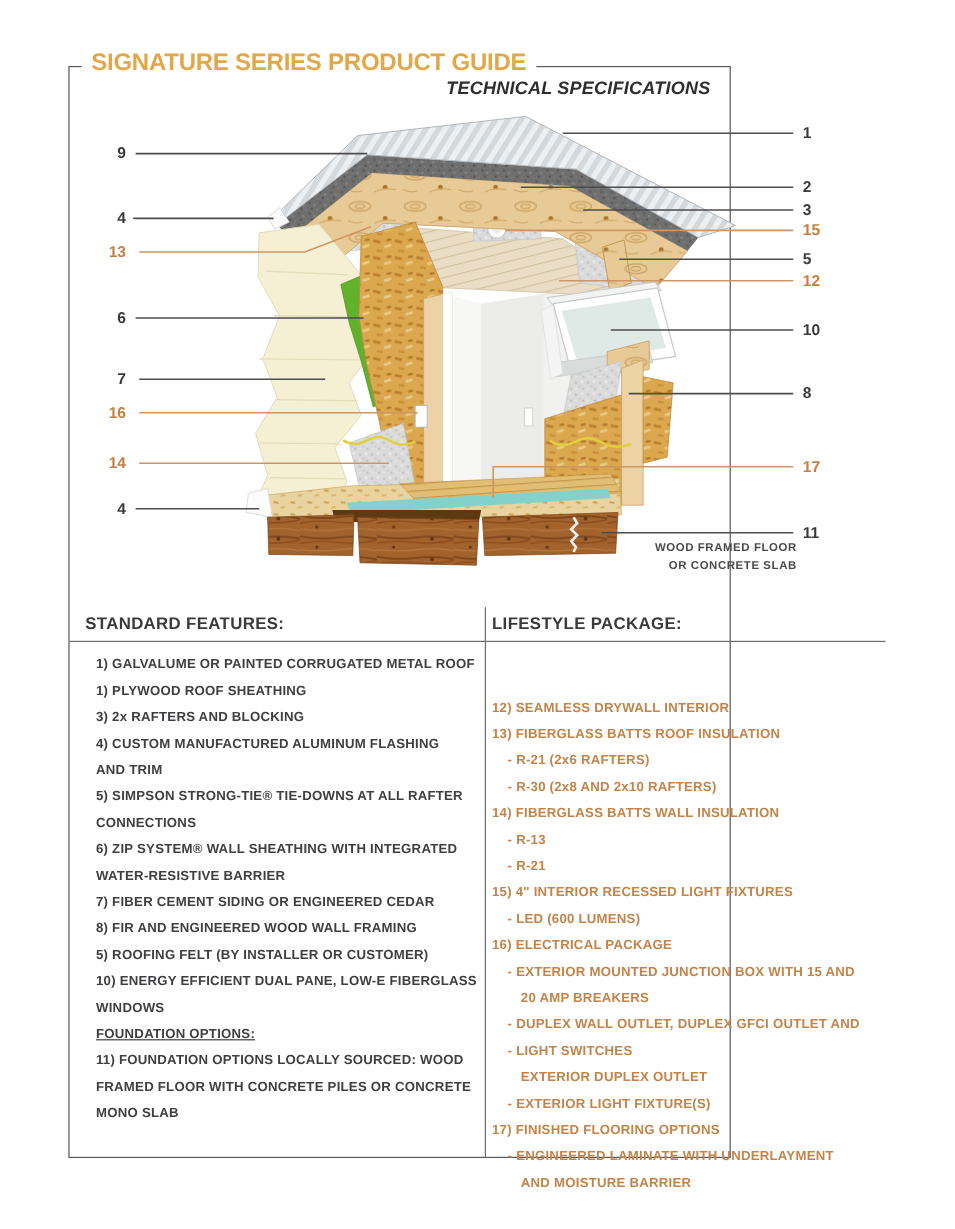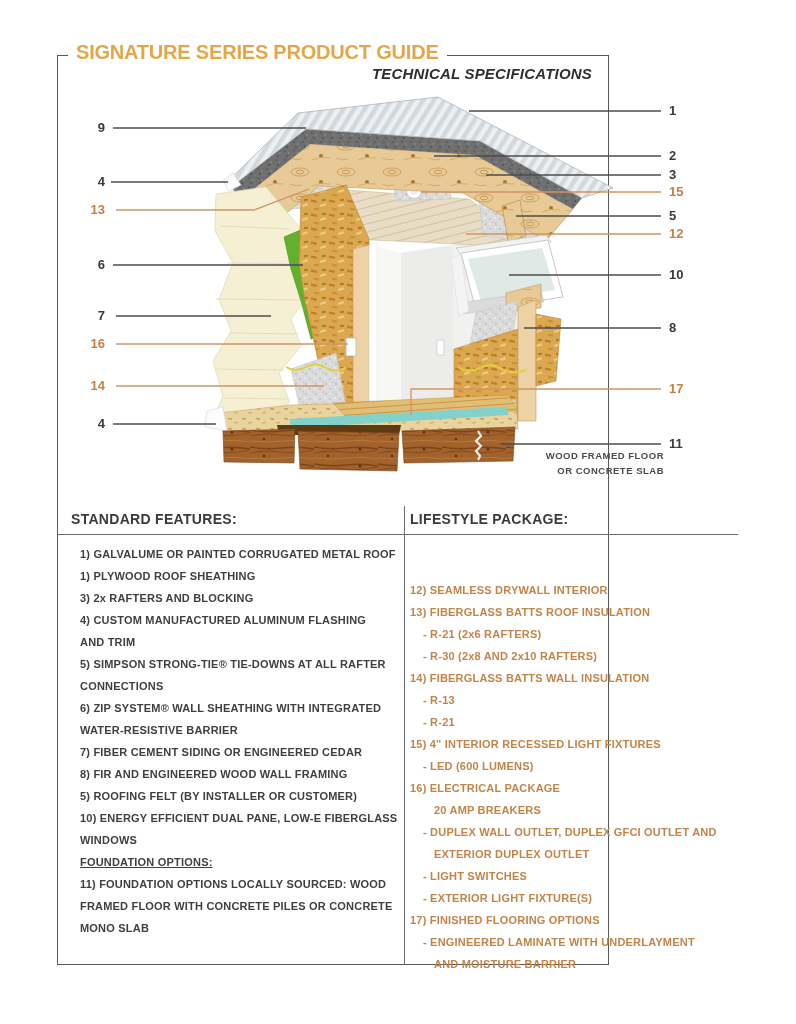--- a/index.html
+++ b/index.html
@@ -250,24 +250,25 @@
         <div class="feat-line">12) SEAMLESS DRYWALL INTERIOR</div>
         <div class="feat-line">13) FIBERGLASS BATTS ROOF INSULATION</div>
         <div class="feat-line ind1">- R-21 (2x6 RAFTERS)</div>
         <div class="feat-line ind1">- R-30 (2x8 AND 2x10 RAFTERS)</div>
         <div class="feat-line">14) FIBERGLASS BATTS WALL INSULATION</div>
         <div class="feat-line ind1">- R-13</div>
         <div class="feat-line ind1">- R-21</div>
         <div class="feat-line">15) 4" INTERIOR RECESSED LIGHT FIXTURES</div>
         <div class="feat-line ind1">- LED (600 LUMENS)</div>
         <div class="feat-line">16) ELECTRICAL PACKAGE</div>
+        <div class="feat-line ind1">- EXTERIOR MOUNTED JUNCTION BOX WITH 15 AND</div>
         <div class="feat-line ind2">20 AMP BREAKERS</div>
         <div class="feat-line ind1">- DUPLEX WALL OUTLET, DUPLEX GFCI OUTLET AND</div>
+        <div class="feat-line ind1">- LIGHT SWITCHES</div>
         <div class="feat-line ind2">EXTERIOR DUPLEX OUTLET</div>
-        <div class="feat-line ind1">- LIGHT SWITCHES</div>
         <div class="feat-line ind1">- EXTERIOR LIGHT FIXTURE(S)</div>
         <div class="feat-line">17) FINISHED FLOORING OPTIONS</div>
         <div class="feat-line ind1">- ENGINEERED LAMINATE WITH UNDERLAYMENT</div>
         <div class="feat-line ind2">AND MOISTURE BARRIER</div>
       </div>
 
   </div>
 </div>
 
 </body></html>

